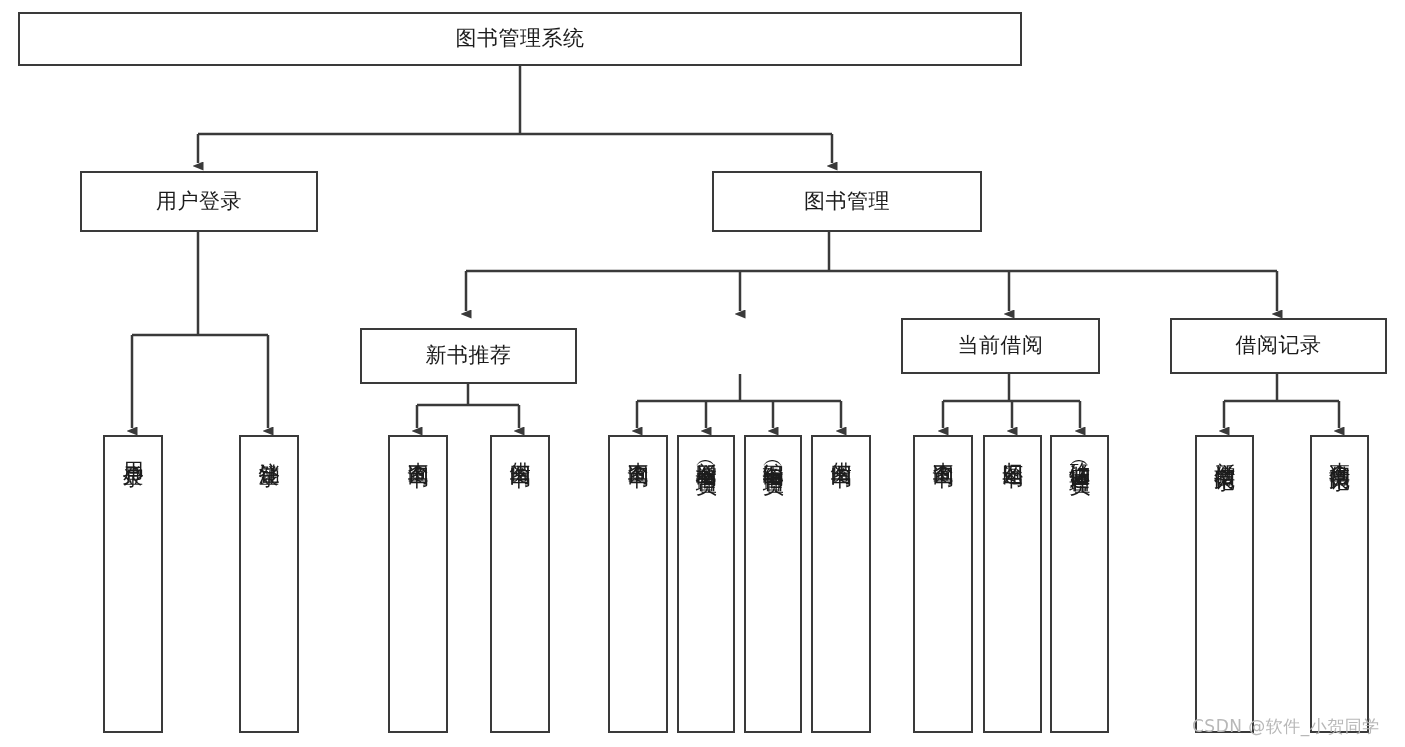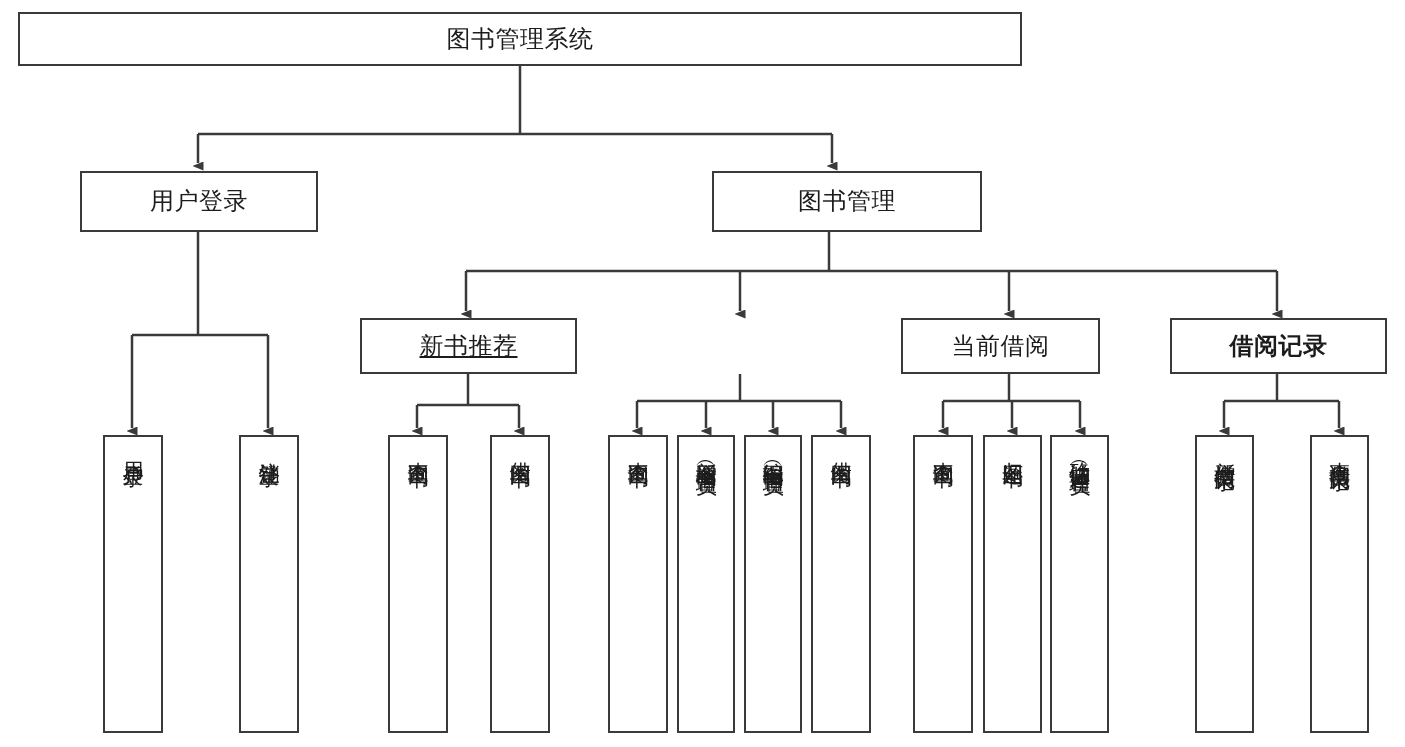--- a/index.html
+++ b/index.html
@@ -32,21 +32,21 @@
     border: 2px solid #3a3a3a;
     background: #ffffff;
     display: flex;
     align-items: center;
     justify-content: center;
     text-align: center;
     color: #1c1c1c;
     z-index: 2;
   }
   .node.horiz {
-    font-size: 24px;
+    font-size: 21px;
     line-height: 1.2;
     letter-spacing: 0.5px;
   }
   .node.vert {
     writing-mode: vertical-rl;
     text-orientation: upright;
     font-size: 21px;
     line-height: 1.25;
     letter-spacing: 2px;
     padding: 8px 0;
@@ -130,27 +130,27 @@
     <span>图书管理系统</span>
   </div>
 
   <div class="node horiz" style="left:80px; top:171px; width:238px; height:61px;">
     <span>用户登录</span>
   </div>
   <div class="node horiz" style="left:712px; top:171px; width:270px; height:61px;">
     <span>图书管理</span>
   </div>
 
-  <div class="node horiz" style="left:360px; top:318px; width:217px; height:56px;text-decoration:underline;">
+  <div class="node horiz" style="left:360px; top:328px; width:217px; height:56px;">
     <span>新书推荐</span>
   </div>
   <div class="node horiz" style="left:901px; top:318px; width:199px; height:56px;">
     <span>当前借阅</span>
   </div>
-  <div class="node horiz" style="left:1170px; top:318px; width:217px; height:56px;font-weight:bold;">
+  <div class="node horiz" style="left:1170px; top:318px; width:217px; height:56px;">
     <span>借阅记录</span>
   </div>
 
   <div class="node vert" style="left:103px; top:435px; width:60px; height:298px;">
     <span class="vtext">用户登录</span>
   </div>
   <div class="node vert" style="left:239px; top:435px; width:60px; height:298px;">
     <span class="vtext">注销登录</span>
   </div>
 
@@ -184,14 +184,15 @@
     <span class="vtext">确认归还（管理员）</span>
   </div>
 
   <div class="node vert" style="left:1195px; top:435px; width:59px; height:298px;">
     <span class="vtext">新增借阅记录</span>
   </div>
   <div class="node vert" style="left:1310px; top:435px; width:59px; height:298px;">
     <span class="vtext">查询借阅记录</span>
   </div>
 
+  <div class="watermark" style="left:1192px; top:715px;">CSDN @软件_小贺同学</div>
 
 </div>
 
 </body></html>

